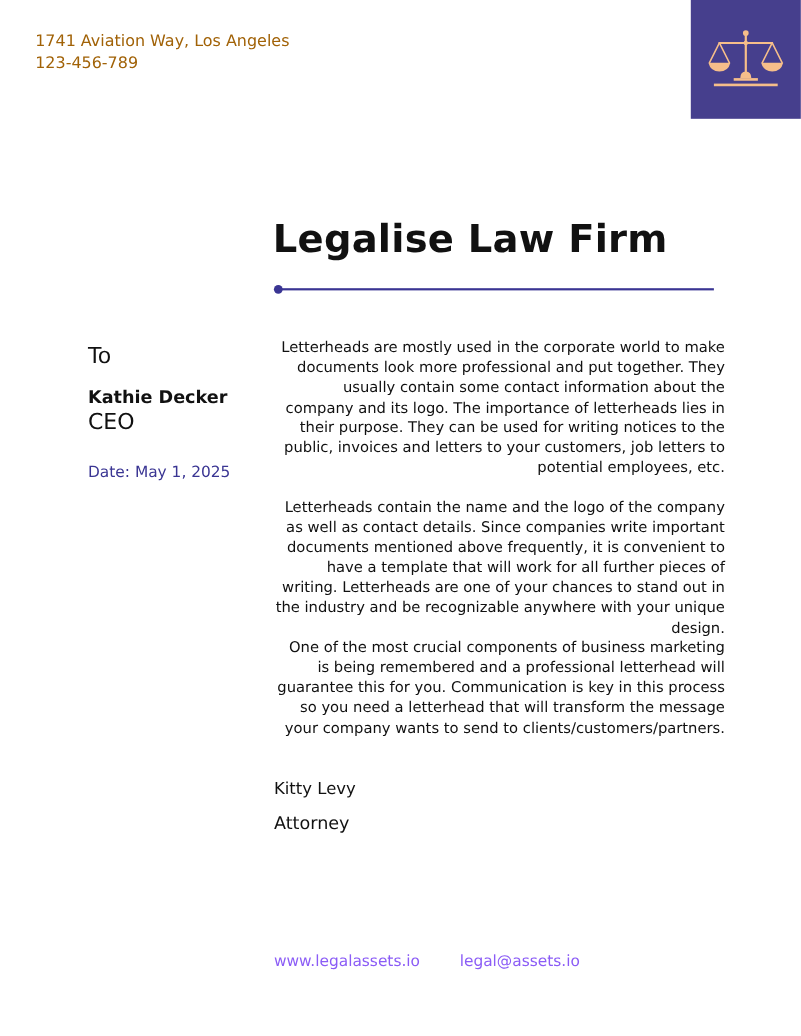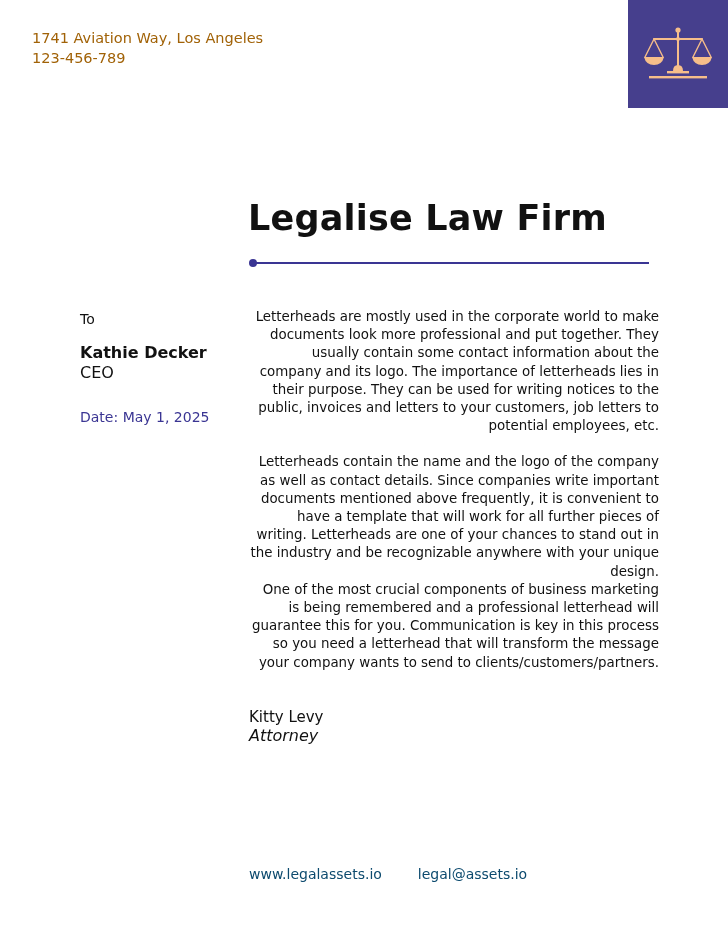--- a/index.html
+++ b/index.html
@@ -25,38 +25,38 @@
   }
   .title-rule {
     position: absolute; left: 253px; top: 262px; width: 396px; height: 2px;
     background: #3a3593;
   }
   .title-dot {
     position: absolute; left: 249px; top: 259px; width: 8px; height: 8px;
     border-radius: 50%; background: #3a3593;
   }
   .recipient { position: absolute; left: 80px; top: 311px; }
-  .recipient .to { font-size: 14px; }
+  .recipient .to { font-size: 20px; }
   .recipient .name { font-size: 16px; font-weight: bold; margin-top: 16px; }
-  .recipient .role { font-size: 16px; margin-top: 1px; }
+  .recipient .role { font-size: 20px; margin-top: 1px; }
   .recipient .date { font-size: 14px; color: #3a3593; margin-top: 27px; }
   .body-text {
     position: absolute; left: 249px; top: 308px; width: 410px;
     font-size: 13.4px; line-height: 18.2px; color: #111;
   }
   .body-text p { margin: 0; text-align: right; }
   .body-text p.gap { margin-top: 18px; }
   .sign { position: absolute; left: 249px; top: 708px; }
   .sign .name { font-size: 15px; font-weight: normal; }
-  .sign .role { font-size: 16px; margin-top: 0; font-style: italic; }
+  .sign .role { font-size: 16px; margin-top: 13px; }
   .footer {
     position: absolute; left: 249px; top: 866px;
     font-size: 14px; display: flex; gap: 36px;
   }
-  .footer a { color: #0c4a6e; text-decoration: none; }
+  .footer a { color: #8b5cf6; text-decoration: none; }
 </style>
 </head>
 <body>
 
 <div class="contact">
   <div>1741 Aviation Way, Los Angeles</div>
   <div>123-456-789</div>
 </div>
 
 <div class="logo-box">

